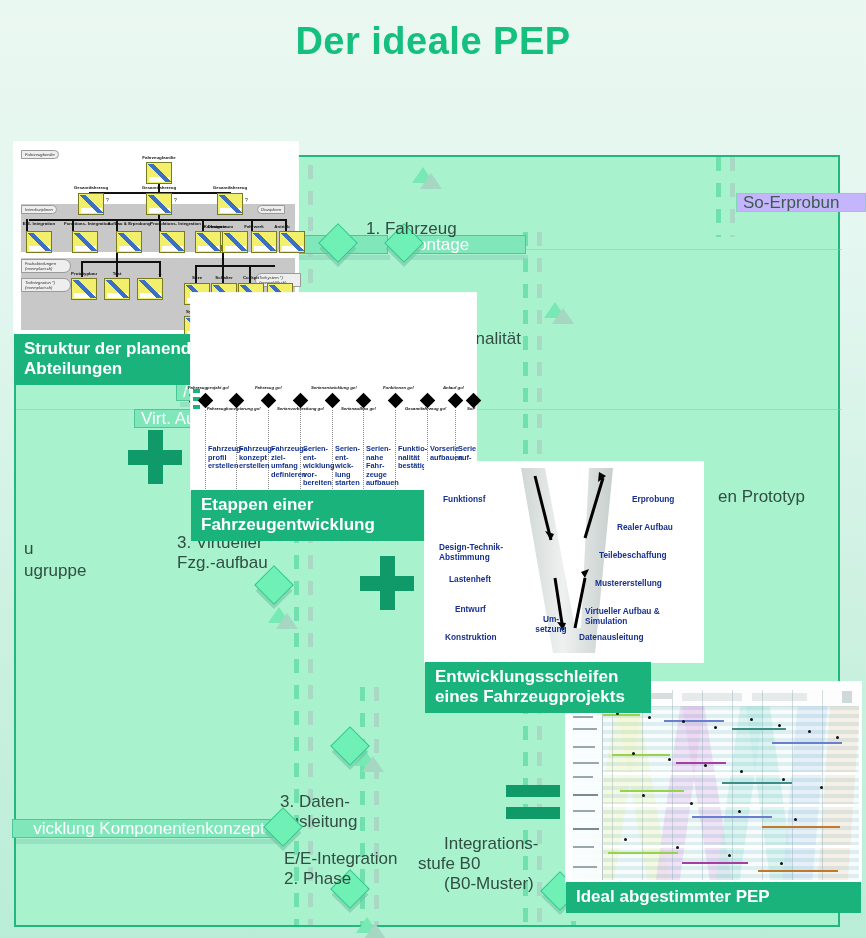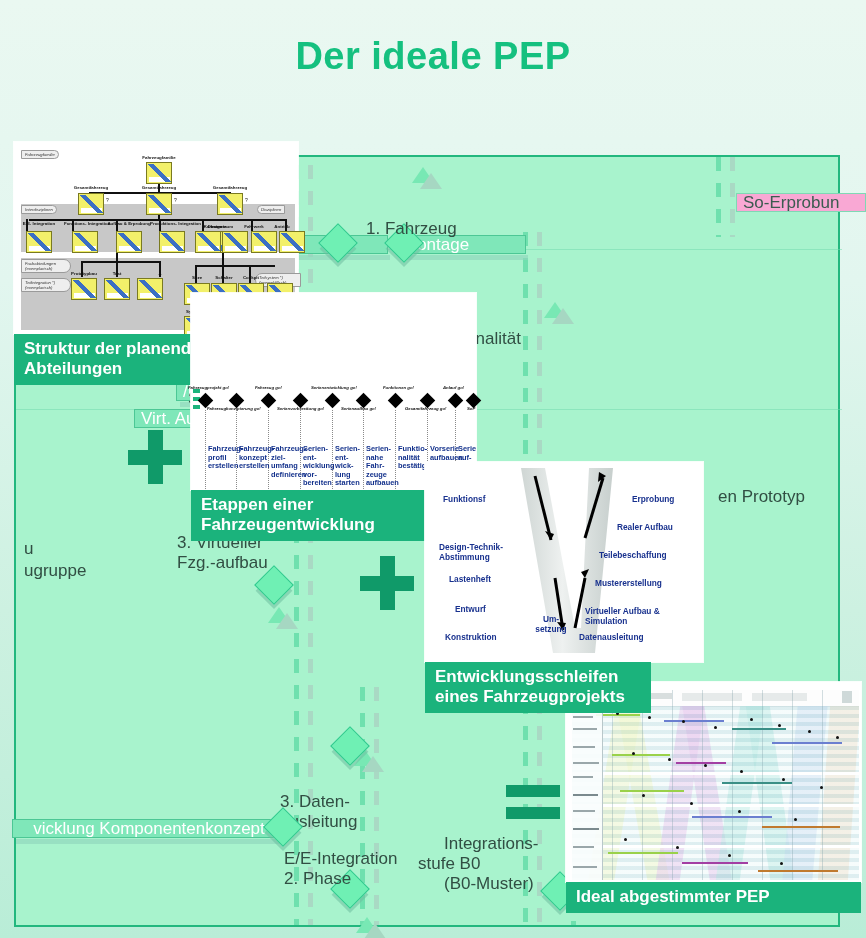--- a/index.html
+++ b/index.html
@@ -6,21 +6,21 @@
   body{
     width:866px;height:938px;overflow:hidden;
     font-family:"Liberation Sans", sans-serif;
     background:linear-gradient(180deg,#eaf8f1 0%, #e2f6ef 30%, #cdf1e1 65%, #b9edd7 100%);
     position:relative;
   }
   
   #header{position:absolute;left:0;top:0;width:866px;height:138px;}
   #title{
     position:absolute;left:0;top:20px;width:866px;text-align:center;
-    font-size:38px;font-weight:bold;color:#15c07f;letter-spacing:.5px;margin-top:15px;
+    font-size:38px;font-weight:bold;color:#15c07f;letter-spacing:.5px;
   }
   #subtitle{
     position:absolute;left:0;top:82px;width:866px;text-align:center;
     font-size:25px;font-weight:bold;color:#1b1b1b;
   }
   
   #bgdiagram{
     position:absolute;left:14px;top:155px;width:826px;height:772px;
     background:#a8f3cd;border:2px solid #22b77e;box-sizing:border-box;
   }
@@ -33,21 +33,21 @@
     background:repeating-linear-gradient(180deg,#a9d9c4 0px,#a9d9c4 14px,transparent 14px,transparent 26px);
   }
   .bar{
     position:absolute;height:19px;background:#7fe7b9;border:1px solid #4cc795;
     box-sizing:border-box;color:#ffffff;font-size:17px;line-height:17px;
     white-space:nowrap;padding-left:6px;
   }
   .bar.shadow::after{
     content:"";position:absolute;left:3px;top:19px;width:100%;height:5px;background:#8fd6bb;opacity:.65;
   }
-  .bar.pale{background:#f9a8d4;border-color:#7fd8b4;color:#3c5b50;}
+  .bar.pale{background:#c4b5fd;border-color:#7fd8b4;color:#3c5b50;}
   .diamond{
     position:absolute;width:26px;height:26px;background:#6ff0b4;border:1px solid #31c78e;
     transform:rotate(45deg);
   }
   .diamond.sh{box-shadow:4px 4px 0 -1px rgba(110,190,160,.55);}
   .uparrow{position:absolute;width:0;height:0;border-left:11px solid transparent;border-right:11px solid transparent;border-bottom:16px solid #78e8b4;}
   .uparrow.grey{border-bottom-color:#a6d7c2;}
   .lbl{position:absolute;font-size:17px;color:#314e43;white-space:nowrap;line-height:20px;}
   
   .plus,.equals{position:absolute;}

